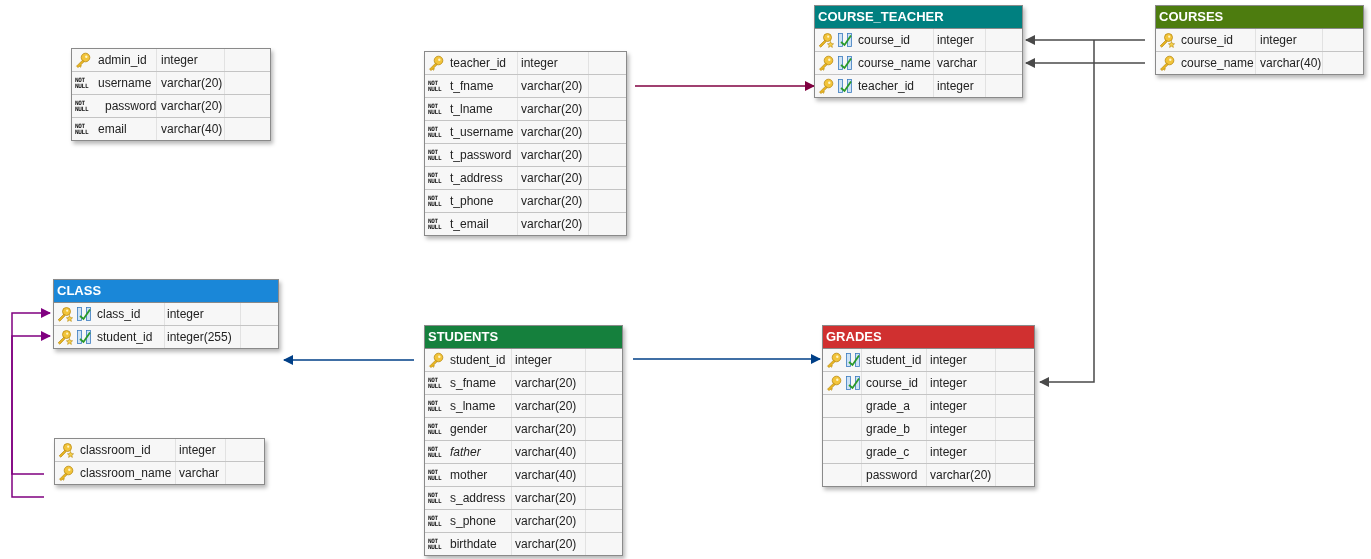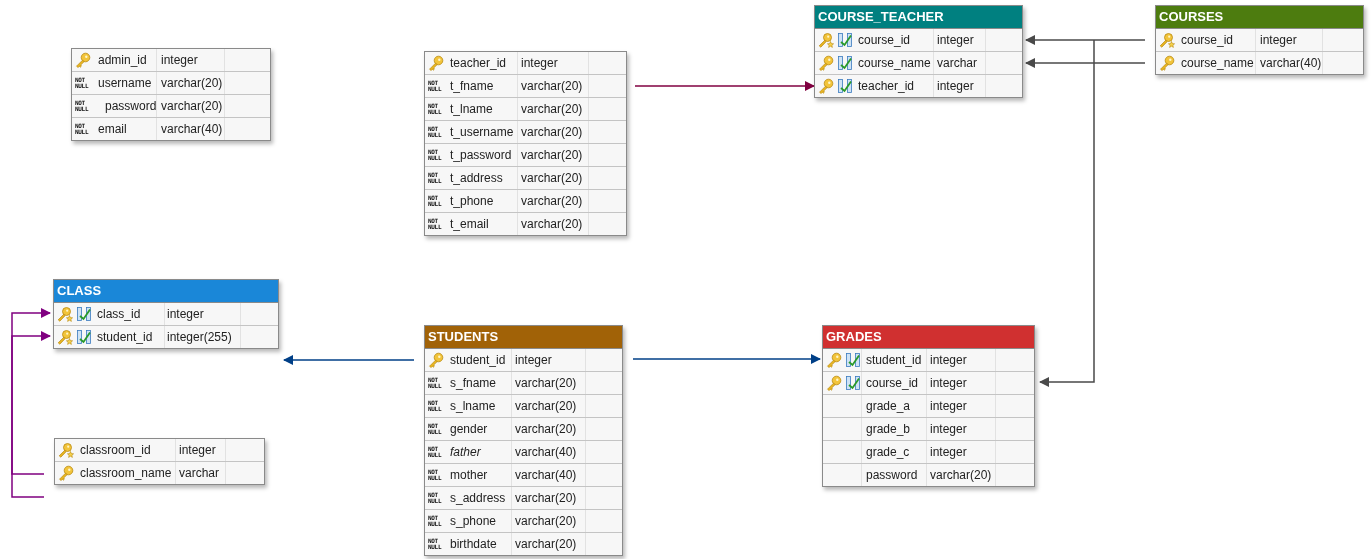--- a/index.html
+++ b/index.html
@@ -364,21 +364,21 @@
     <path d="M7.5,8.2 L1.5,14.2 L3.2,15.5 L4.4,14.3 L5.3,15.2 L6.5,14 L5.6,13.1 L9.2,9.6 z" fill="#e8b520" stroke="#b98a12" stroke-width="0.7"></path>
   </svg>
 </span>
         <span class="name" style="left: 25px;">classroom_name</span>
         <span class="type" style="left: 124px;">varchar</span>
       </div>
     </div>
 </div>
 
 <div class="tbl" id="t-students" style="left:424px; top:325px; width:197px;">
-  <div class="tbl-head" style="background: #a16207;">STUDENTS</div>
+  <div class="tbl-head" style="background: #15803d;">STUDENTS</div>
   <div class="rows">
       <div class="row">
         <div class="vline" style="left: 86px;"></div>
         <div class="vline" style="left: 160px;"></div>
         <span class="ico" style="left: 3px;">
   <svg viewBox="0 0 16 16" width="16" height="16">
     <circle cx="10.5" cy="5.5" r="4.3" fill="#f2c43a" stroke="#b98a12" stroke-width="0.8"></circle>
     <circle cx="11.3" cy="4.7" r="1.2" fill="#fff6c8"></circle>
     <path d="M7.5,8.2 L1.5,14.2 L3.2,15.5 L4.4,14.3 L5.3,15.2 L6.5,14 L5.6,13.1 L9.2,9.6 z" fill="#e8b520" stroke="#b98a12" stroke-width="0.7"></path>
   </svg>

